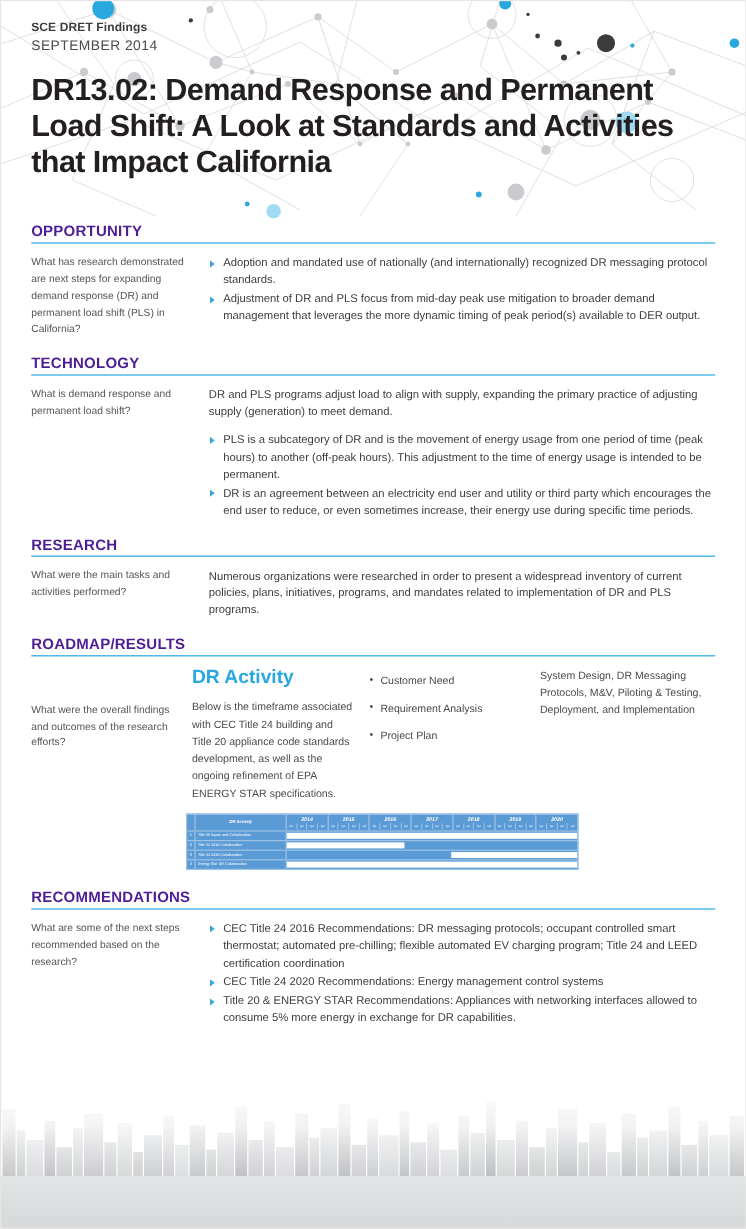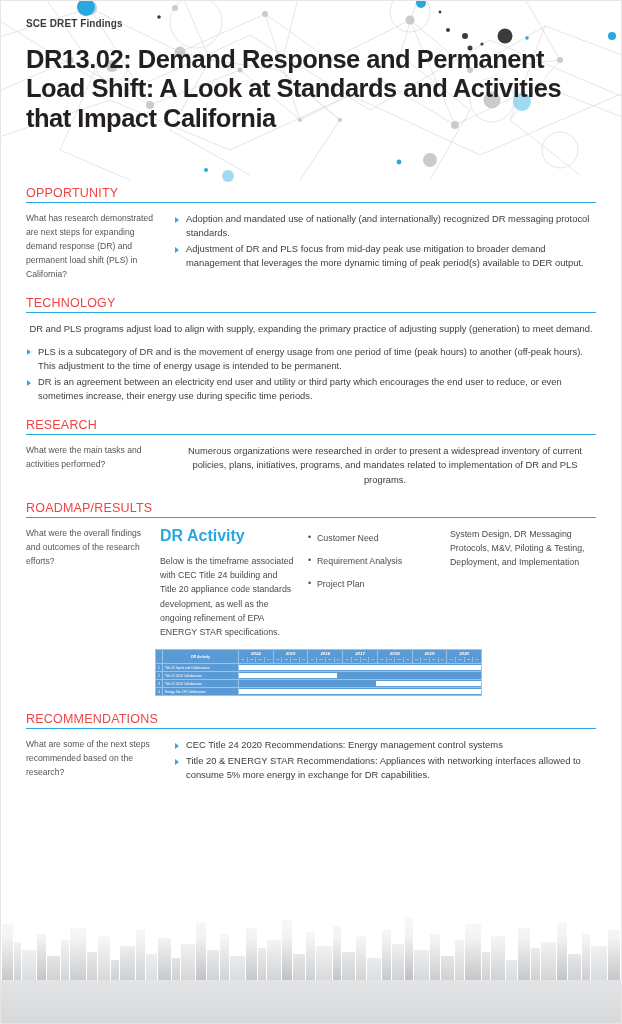--- a/index.html
+++ b/index.html
@@ -35,35 +35,35 @@
     font-weight:bold;
     color:#231f20;
     line-height:1.17;
     letter-spacing:-0.5px;
     max-width:590px;
   }
 
   
   .section { padding:0 26px; position:relative; z-index:3; }
   .sec-head {
-    color:#ef4444;
+    color:#4c1d95;
     font-size:12.5px;
-    font-weight:normal;
+    font-weight:bold;
     letter-spacing:.2px;
     padding-bottom:2px;
   }
   .sec-rule { height:1px; background:#29a8e0; margin-bottom:9px; }
   .sec-body { display:flex; gap:0; }
   .qcol {
     width:148px; flex:0 0 148px;
     font-size:8.6px; line-height:1.62; color:#555;
     padding-right:10px;
   }
   .acol { flex:1; font-size:9.4px; line-height:1.52; color:#3d3d3d; }
-  .acol p { margin-bottom:9px;text-align:center; }
+  .acol p { margin-bottom:9px; }
   .acol p:last-child { margin-bottom:0; }
 
   ul.arrows { list-style:none; }
   ul.arrows li {
     position:relative;
     padding-left:12px;
     margin-bottom:1.5px;
     line-height:1.52;
   }
   ul.arrows li:before {
@@ -205,20 +205,21 @@
       <circle cx="399" cy="162" r="2.4"></circle>
         <circle cx="206" cy="170" r="2"></circle>
     </g>
     <g fill="#8fd3f1" opacity=".85">
       <circle cx="522" cy="102" r="9"></circle>
         <circle cx="228" cy="176" r="6"></circle>
     </g>
   </svg>
   <div class="header-inner">
     <div class="kicker">SCE DRET Findings</div>
+    <div class="kicker-date">SEPTEMBER 2014</div>
     <h1 class="doc-title">DR13.02: Demand Response and Permanent Load Shift: A Look at Standards and Activities that Impact California</h1>
   </div>
 </div>
 
 <div class="section" style="margin-top:4px;">
   <div class="sec-head">OPPORTUNITY</div>
   <div class="sec-rule"></div>
   <div class="sec-body">
     <div class="qcol">What has research demonstrated are next steps for expanding demand response (DR) and permanent load shift (PLS) in California?</div>
     <div class="acol">
@@ -227,20 +228,21 @@
         <li>Adjustment of DR and PLS focus from mid-day peak use mitigation to broader demand management that leverages the more dynamic timing of peak period(s) available to DER output.</li>
       </ul>
     </div>
   </div>
 </div>
 
 <div class="section" style="margin-top:14px;">
   <div class="sec-head">TECHNOLOGY</div>
   <div class="sec-rule"></div>
   <div class="sec-body">
+    <div class="qcol">What is demand response and permanent load shift?</div>
     <div class="acol">
       <p>DR and PLS programs adjust load to align with supply, expanding the primary practice of adjusting supply (generation) to meet demand.</p>
       <ul class="arrows">
         <li>PLS is a subcategory of DR and is the movement of energy usage from one period of time (peak hours) to another (off-peak hours). This adjustment to the time of energy usage is intended to be permanent.</li>
         <li>DR is an agreement between an electricity end user and utility or third party which encourages the end user to reduce, or even sometimes increase, their energy use during specific time periods.</li>
       </ul>
     </div>
   </div>
 </div>
 
@@ -252,21 +254,21 @@
     <div class="acol">
       <p>Numerous organizations were researched in order to present a widespread inventory of current policies, plans, initiatives, programs, and mandates related to implementation of DR and PLS programs.</p>
     </div>
   </div>
 </div>
 
 <div class="section" style="margin-top:14px;">
   <div class="sec-head">ROADMAP/RESULTS</div>
   <div class="sec-rule"></div>
   <div class="road-grid">
-    <div class="qcol" style="width:134px;flex:0 0 134px;">What were the overall findings and outcomes of the research efforts?</div>
+    <div class="qcol" style="width:134px;flex:0 0 134px;margin-top:29px;">What were the overall findings and outcomes of the research efforts?</div>
     <div class="rcol rc2">
       <div class="rcol-head">DR Activity</div>
       <div>Below is the timeframe associated with CEC Title 24 building and Title 20 appliance code standards development, as well as the ongoing refinement of EPA ENERGY STAR specifications.</div>
     </div>
     <div class="rcol rc3">
       <ul class="dots">
         <li>Customer Need</li>
         <li>Requirement Analysis</li>
         <li>Project Plan</li>
       </ul>
@@ -398,20 +400,21 @@
   </div>
 </div>
 
 <div class="section" style="margin-top:16px;">
   <div class="sec-head">RECOMMENDATIONS</div>
   <div class="sec-rule"></div>
   <div class="sec-body">
     <div class="qcol">What are some of the next steps recommended based on the research?</div>
     <div class="acol">
       <ul class="arrows">
+        <li>CEC Title 24 2016 Recommendations: DR messaging protocols; occupant controlled smart thermostat; automated pre-chilling; flexible automated EV charging program; Title 24 and LEED certification coordination</li>
         <li>CEC Title 24 2020 Recommendations: Energy management control systems</li>
         <li>Title 20 &amp; ENERGY STAR Recommendations: Appliances with networking interfaces allowed to consume 5% more energy in exchange for DR capabilities.</li>
       </ul>
     </div>
   </div>
 </div>
 
 <div class="city">
   <div class="ground"></div>
   <div class="bld" style="left:2px;   width:11px; height:56px; background:#c6c8ca;"></div>

